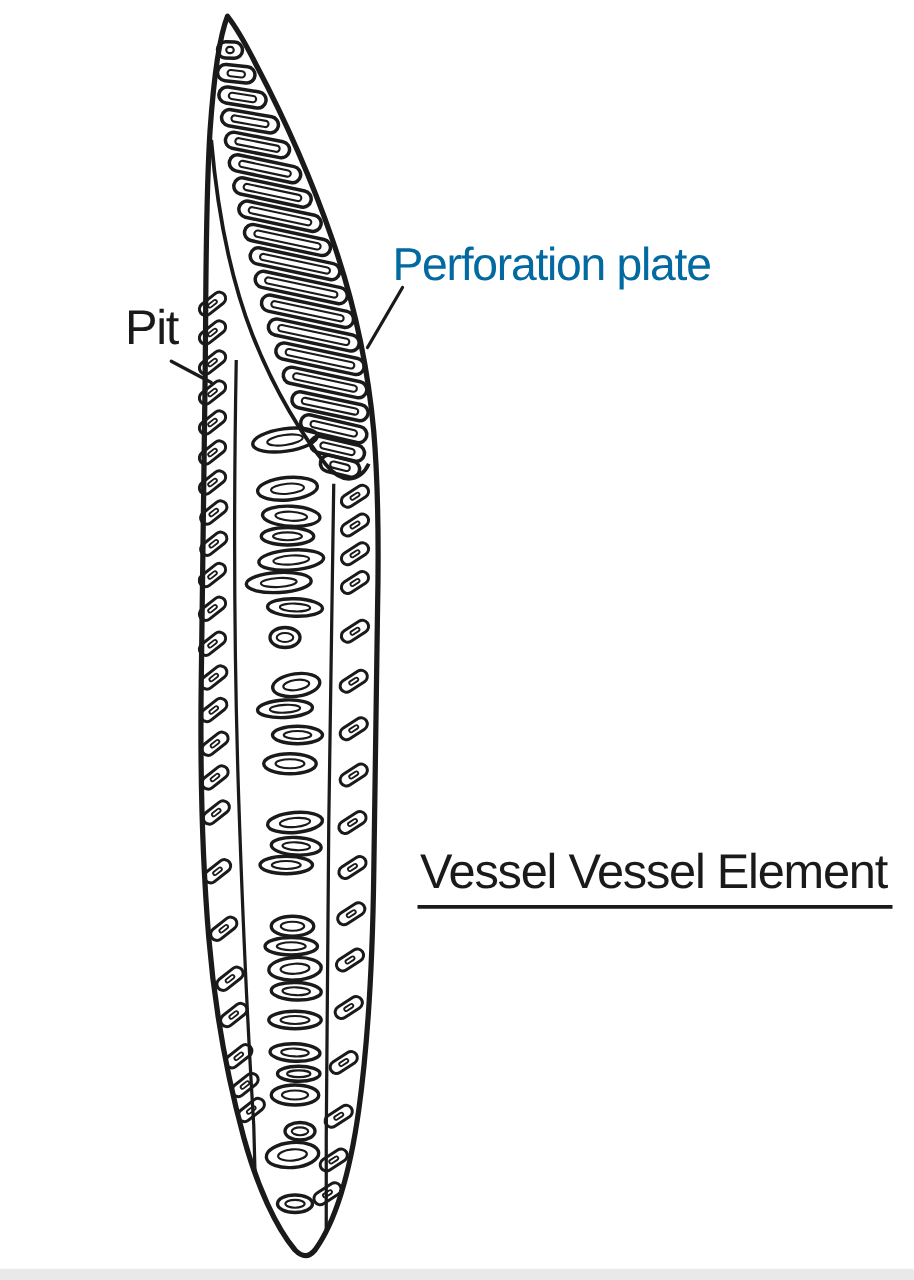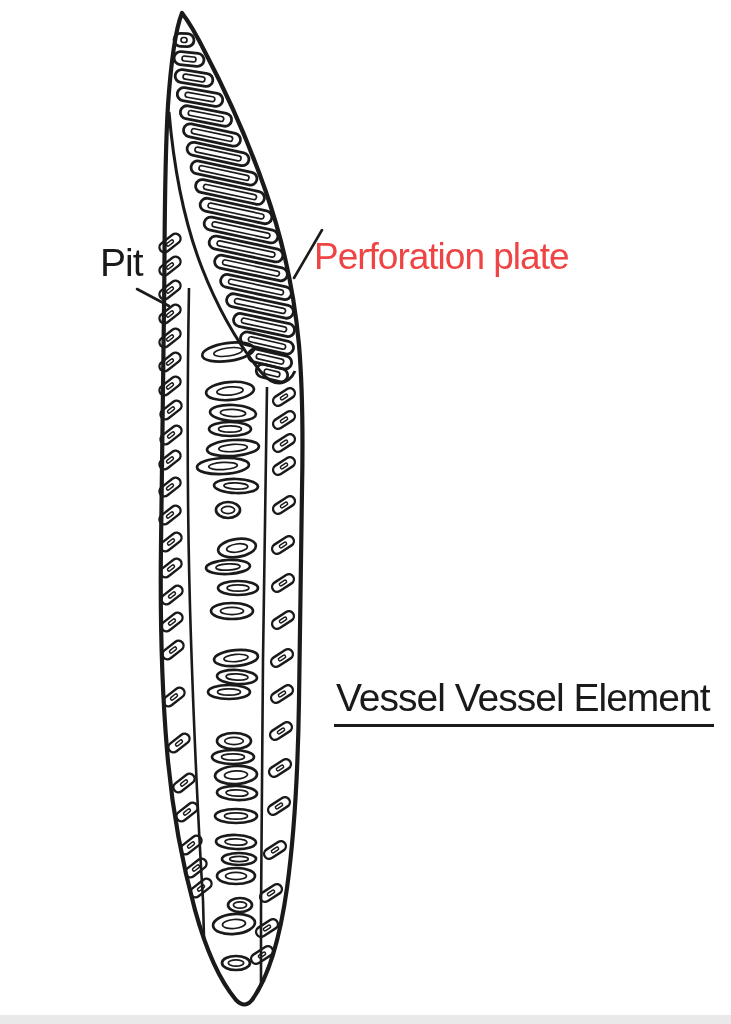--- a/index.html
+++ b/index.html
@@ -416,18 +416,18 @@
           <ellipse cx="236" cy="963" rx="7.700000000000001" ry="3.15" stroke-width="1.7"></ellipse>
         </g>
       </g>
 
     <path id="pit-leader" d="M137,289 L169,306" fill="none" stroke-width="2.6" stroke-linecap="round" stroke="#1a1a1a"></path>
     <path id="plate-leader" d="M322,230 L294,278" fill="none" stroke-width="2.6" stroke-linecap="round" stroke="#1a1a1a"></path>
   </svg>
 
   <div class="hand-label" id="pit-label" style="color: rgb(26, 26, 26);">Pit</div>
 
-  <div class="hand-label" id="plate-label" style="color: #ef4444; margin-top: 45px;">Perforation plate</div>
+  <div class="hand-label" id="plate-label" style="color: #0369a1;">Perforation plate</div>
 
   <div class="hand-label" id="title-label" style="color: rgb(26, 26, 26); border-bottom-color: rgb(26, 26, 26);">Vessel Vessel Element</div>
 
   <div id="bottom-strip" style="background: rgb(233, 233, 233);"></div>
 </div>
 
 </body></html>

